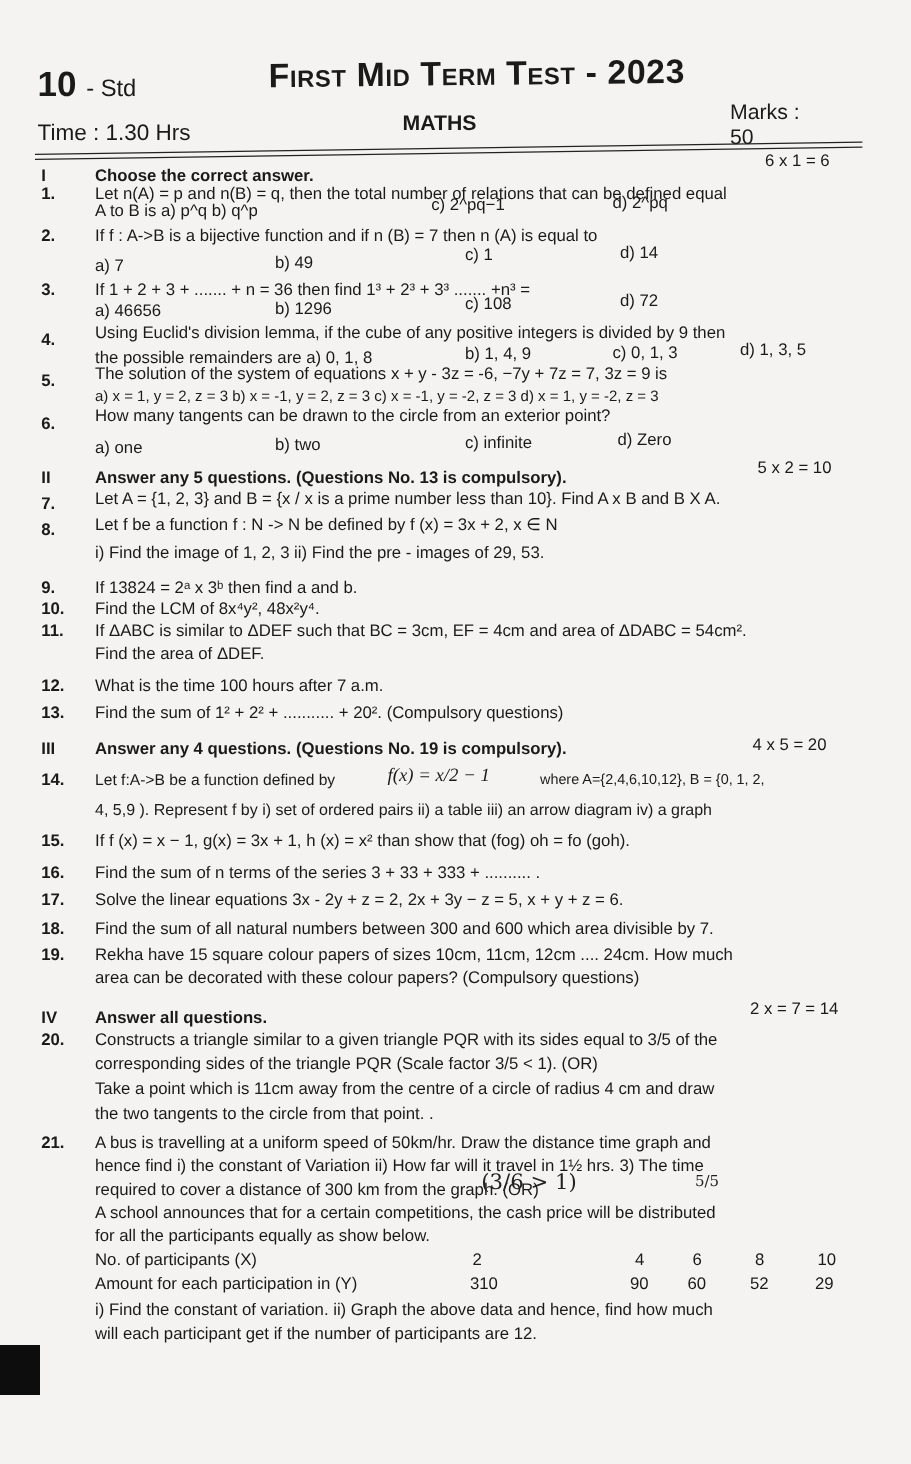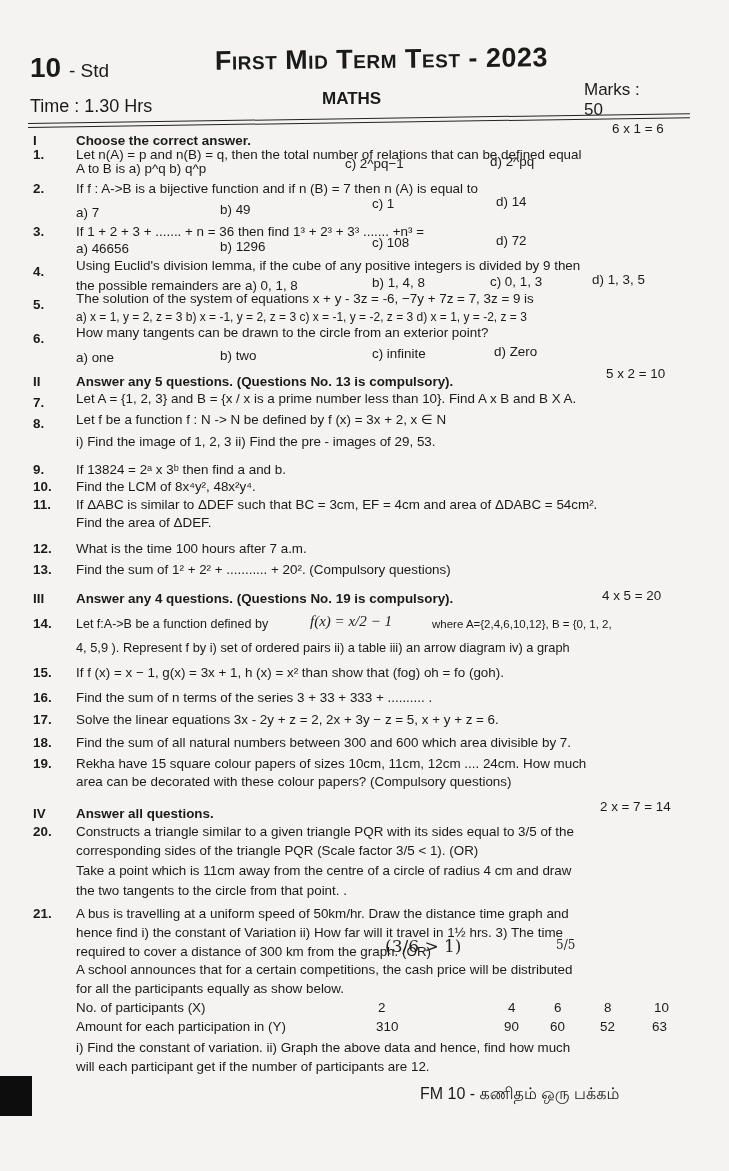--- a/index.html
+++ b/index.html
@@ -86,21 +86,21 @@
         <span class="col" style="left:372px;top:-3px">c) 108</span>
         <span class="col" style="left:496px;top:-5px">d) 72</span>
       </div>
 
     <div class="line" style="top:264px">
         <span class="num">4.</span>
         <span class="txt" style="top:-6px">Using Euclid's division lemma, if the cube of any positive integers is divided by 9 then</span>
       </div>
     <div class="line" style="top:272px">
         <span class="txt" style="top:6px">the possible remainders are  a) 0, 1, 8</span>
-        <span class="col" style="left:372px;top:3px">b) 1, 4, 8</span>
+        <span class="col" style="left:372px;top:3px">b) 1, 4, 9</span>
         <span class="col" style="left:490px;top:2px">c) 0, 1, 3</span>
         <span class="col" style="left:592px;top:0px">d) 1, 3, 5</span>
       </div>
 
     <div class="line" style="top:297px">
         <span class="num">5.</span>
         <span class="txt" style="top:-6px">The solution of the system of equations x + y - 3z = -6,  −7y + 7z = 7,  3z = 9 is</span>
       </div>
     <div class="line" style="top:309px;font-size:12px">
         <span class="txt">a) x = 1, y = 2,  z = 3 b) x = -1, y = 2,  z = 3 c) x = -1,  y = -2,  z = 3 d) x = 1, y = -2, z = 3</span>
@@ -245,25 +245,24 @@
       <span class="col" style="left:554px">6</span>
       <span class="col" style="left:604px">8</span>
       <span class="col" style="left:654px">10</span>
     </div>
     <div class="line" style="top:1019px">
       <span class="txt">Amount for each participation in (Y)</span>
       <span class="col" style="left:376px">310</span>
       <span class="col" style="left:504px">90</span>
       <span class="col" style="left:550px">60</span>
       <span class="col" style="left:600px">52</span>
-      <span class="col" style="left:652px">63</span>
+      <span class="col" style="left:652px">29</span>
     </div>
     <div class="line" style="top:1040px">
         <span class="txt">i) Find the constant of variation.  ii) Graph the above data and hence, find how much</span>
       </div>
     <div class="line" style="top:1059px">
         <span class="txt">will each participant get if the number of participants are 12.</span>
       </div>
   </div>
 
   <div class="blk"></div>
-  <div class="footer">FM   10 - கணிதம்  ஒரு பக்கம்</div>
 </div>
 
 </body></html>

